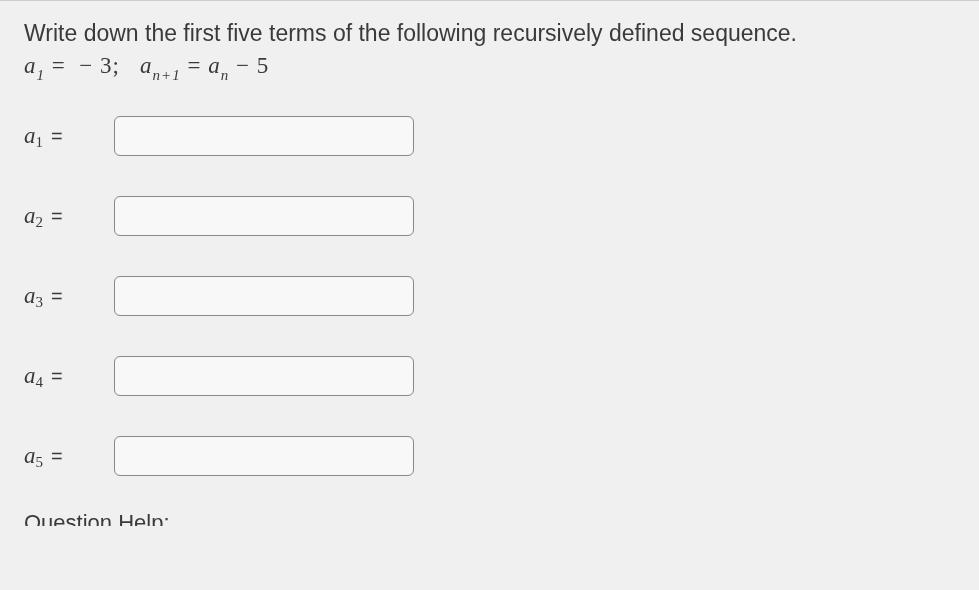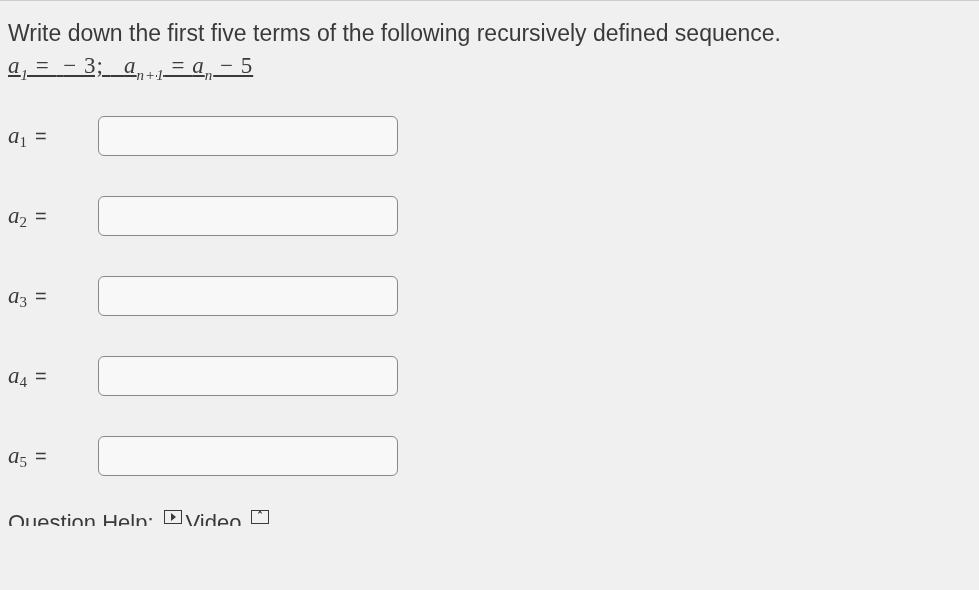--- a/index.html
+++ b/index.html
@@ -9,37 +9,36 @@
     }
     body {
       font-family: 'Segoe UI', Arial, sans-serif;
       background: #e8e8e8;
       width: 979px;
       height: 590px;
       overflow: hidden;
     }
     .container {
       background: #f0f0f0;
-      padding: 18px 8px;
+      padding: 18px 24px;
       height: 100%;
       border-top: 1px solid #ccc;
     }
     .question-text {
       color: #3a3a3a;
       font-size: 23px;
       line-height: 1.3;
       font-weight: 400;
     }
     .formula-row {
       margin-top: 4px;
       font-family: 'Cambria Math', 'Times New Roman', serif;
       font-size: 23px;
       color: #3a3a3a;
       letter-spacing: 1px;
-      text-decoration: underline;
     }
     .formula-row .var {
       font-style: italic;
     }
     .formula-row sub {
       font-size: 15px;
       font-style: italic;
       vertical-align: sub;
       position: relative;
       top: 2px;
@@ -89,20 +88,21 @@
     .help-row {
       color: #3a3a3a;
       font-size: 22px;
       display: flex;
       align-items: center;
       gap: 10px;
       overflow: hidden;
       height: 16px;
       align-items: flex-start;
       margin-top: -6px;
+      flex-direction: column;
     }
     .help-text {
       font-weight: 400;
     }
     .help-link {
       display: flex;
       align-items: flex-start;
       gap: 4px;
       color: #3a3a3a;
     }

